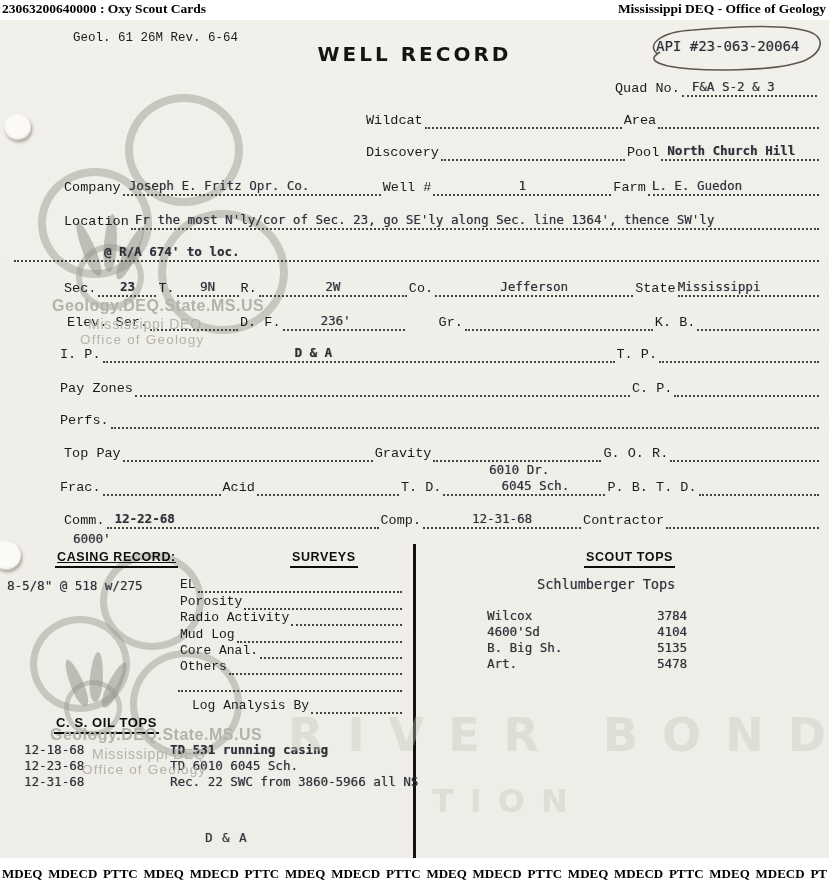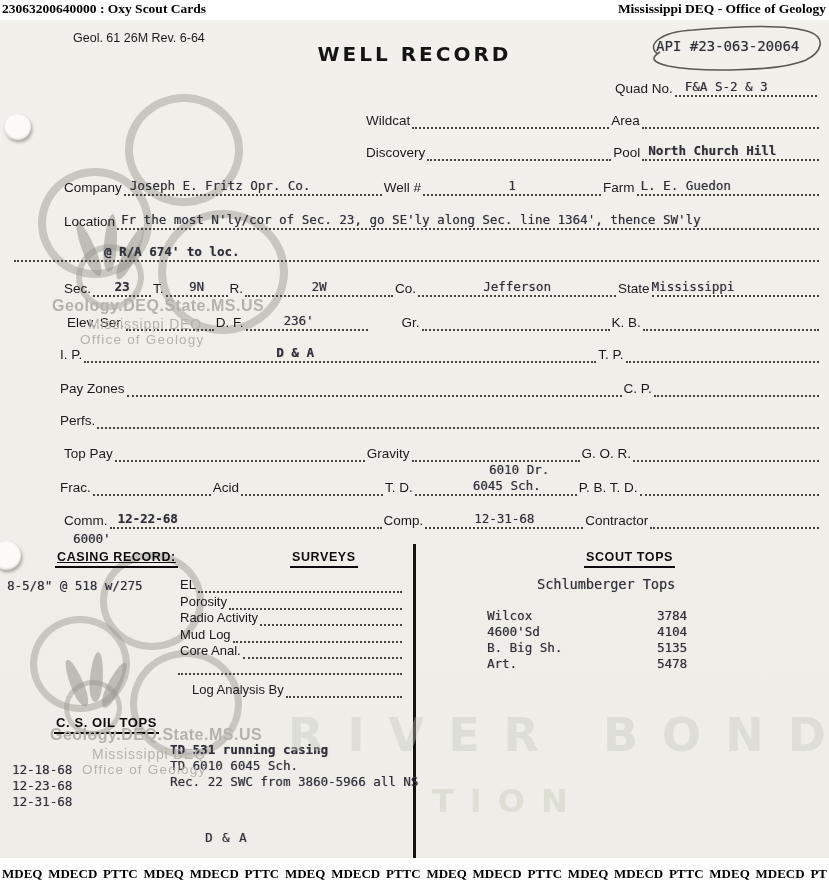--- a/index.html
+++ b/index.html
@@ -2,21 +2,21 @@
 <html><head>
 <meta charset="utf-8">
 <style>
   html,body{margin:0;padding:0;}
   body{width:829px;height:887px;position:relative;background:#ffffff;overflow:hidden;
        font-family:"Liberation Serif",serif;}
   .band{position:absolute;left:0;width:829px;background:#fff;}
   .hdr-text{position:absolute;top:1px;font:bold 13.5px "Liberation Serif",serif;color:#000;white-space:nowrap;}
   .paper{position:absolute;left:0;top:20px;width:829px;height:838px;
          background:linear-gradient(180deg,#f2f0ea 0%,#f0eee8 55%,#efede7 100%);}
-  .lbl{font-family:Liberation Sans, sans-serif;font-size:13.5px;color:#1b1b1b;white-space:nowrap;padding:0 2px;line-height:17px;}
+  .lbl{font-family:Liberation Mono, monospace;font-size:13.5px;color:#1b1b1b;white-space:nowrap;padding:0 2px;line-height:17px;}
   .typed{font-family:"DejaVu Sans Mono","Liberation Mono",monospace;font-size:12.5px;color:#30303a;
          white-space:nowrap;line-height:16px;text-shadow:.4px .4px .7px rgba(46,46,62,.5);}
   .frow{position:absolute;display:flex;align-items:flex-end;height:19px;}
   .lead{border-bottom:2px dotted #46443e;box-sizing:border-box;display:flex;align-items:flex-end;height:19px;}
   .fill{flex:1 1 auto;}
   .sect{position:absolute;font:bold 12.5px "Liberation Sans",sans-serif;letter-spacing:.6px;color:#0d0d0d;
         border-bottom:2.5px solid #0d0d0d;padding:0 2px 2px;white-space:nowrap;}
   .vdiv{position:absolute;background:#15120f;}
   .wm{position:absolute;color:#b3b3ac;font-family:"Liberation Sans",sans-serif;white-space:nowrap;z-index:5;}
   .ring{position:absolute;border-radius:50%;border:8px solid rgba(158,158,150,.5);box-sizing:border-box;}
@@ -252,20 +252,24 @@
       </div>
     <div class="svrow">
         <span class="lbl" style="font-size:13px;">Mud Log</span>
         <span class="lead fill" style="height:16px;"></span>
       </div>
     <div class="svrow">
         <span class="lbl" style="font-size:13px;">Core Anal.</span>
         <span class="lead fill" style="height:16px;"></span>
       </div>
     <div class="svrow">
+        <span class="lbl" style="font-size:13px;">Others</span>
+        <span class="lead fill" style="height:16px;"></span>
+      </div>
+    <div class="svrow">
         <span class="lead fill" style="height:16px;"></span>
       </div>
     <div class="svrow" style="margin-top:6px;">
         <span class="lbl" style="font-size:13px;margin-left:12px;">Log Analysis By</span>
         <span class="lead fill" style="height:16px;"></span>
       </div>
   </div>
 
   <div class="sect" style="left:584px;top:530px;">SCOUT TOPS</div>
   <div class="typed" style="position:absolute;left:537px;top:556px;font-size:13.5px;">Schlumberger Tops</div>
@@ -282,21 +286,21 @@
         <span class="typed" style="width:170px;">B. Big Sh.</span>
         <span class="typed">5135</span>
       </div>
     <div class="st-row">
         <span class="typed" style="width:170px;">Art.</span>
         <span class="typed">5478</span>
       </div>
   </div>
 
   <div class="sect" style="left:54px;top:695px;font-size:13px;">C. S. OIL TOPS</div>
-  <div style="position:absolute;left:12px;top:722px;width:120px;margin-top:20px;">
+  <div style="position:absolute;left:24px;top:722px;width:120px;">
     <div class="typed ot-row">12-18-68</div>
     <div class="typed ot-row">12-23-68</div>
     <div class="typed ot-row">12-31-68</div>
     <div class="typed ot-row"></div>
   </div>
   <div style="position:absolute;left:170px;top:722px;width:240px;">
     <div class="typed ot-row" style="font-weight:bold;">TD 531 running casing</div>
     <div class="typed ot-row">TD 6010  6045 Sch.</div>
     <div class="typed ot-row">Rec. 22 SWC from 3860-5966 all NS</div>
   </div>

